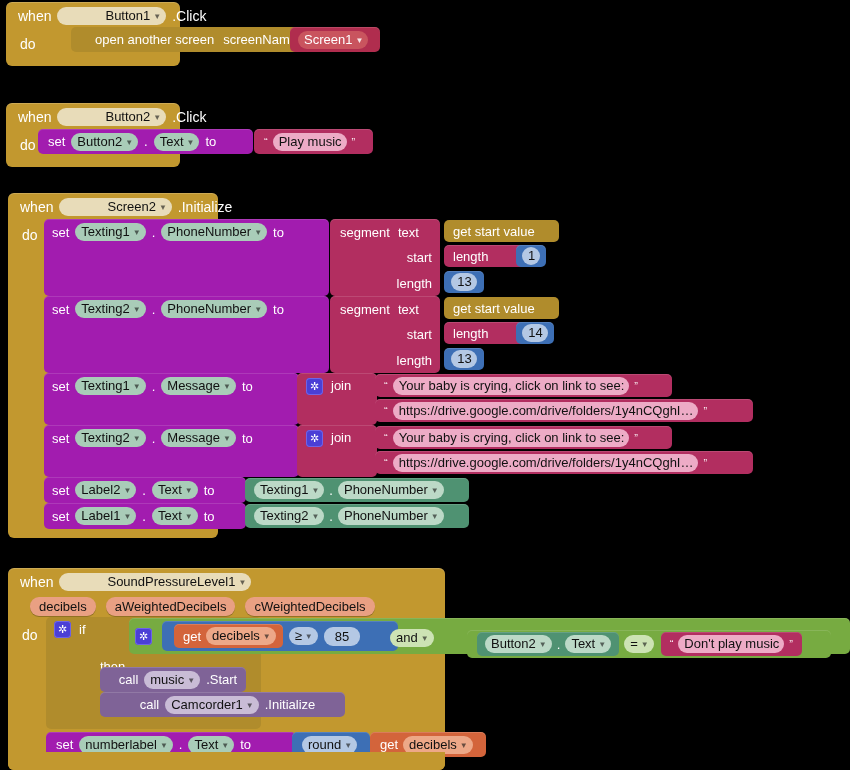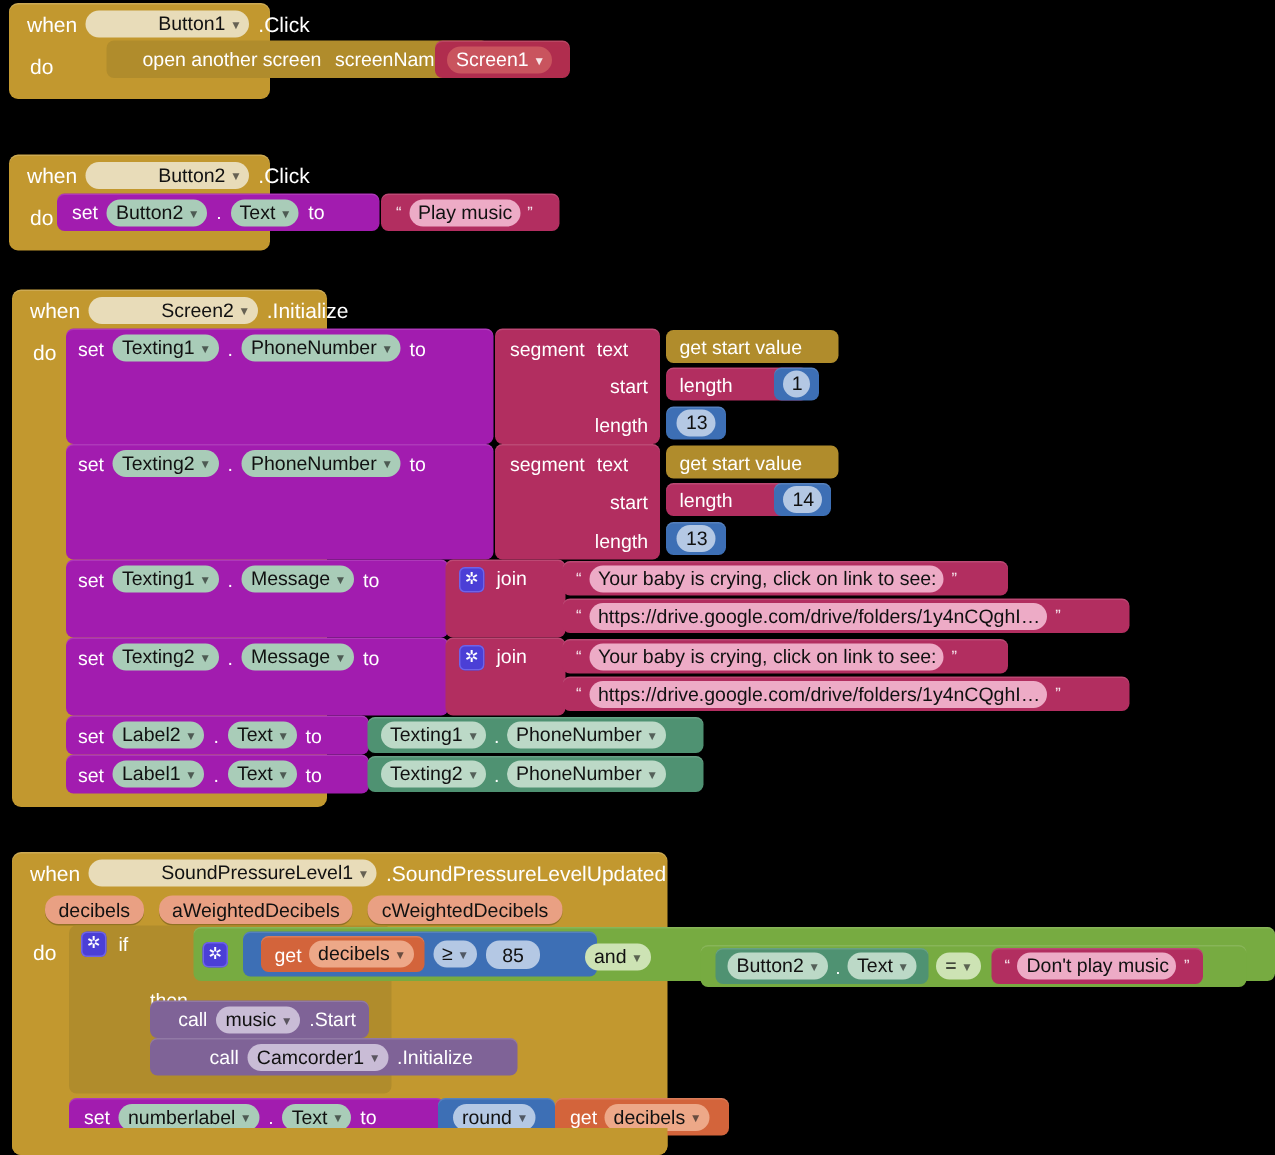--- a/index.html
+++ b/index.html
@@ -333,21 +333,20 @@
   </span>
 </div>
 
 <div class="blk event" style="left:8px;top:568px;width:437px;height:202px;">
   <div class="hdr">
     <span class="lbl">when</span>
     <span class="fld gold">
       <span>SoundPressureLevel1</span>
         <span class="caret">▼</span>
     </span>
-    <span class="lbl">.SoundPressureLevelUpdated</span>
   </div>
   <div class="row" style="gap:10px;padding:2px 0 0 22px;">
     <span class="param">decibels</span>
     <span class="param">aWeightedDecibels</span>
     <span class="param">cWeightedDecibels</span>
   </div>
   <div class="do" style="position:absolute;left:0;top:53px;">do</div>
 </div>
 
 <div class="blk ctrlgold" style="left:46px;top:617px;width:215px;height:112px;background:#b08c2c;">

